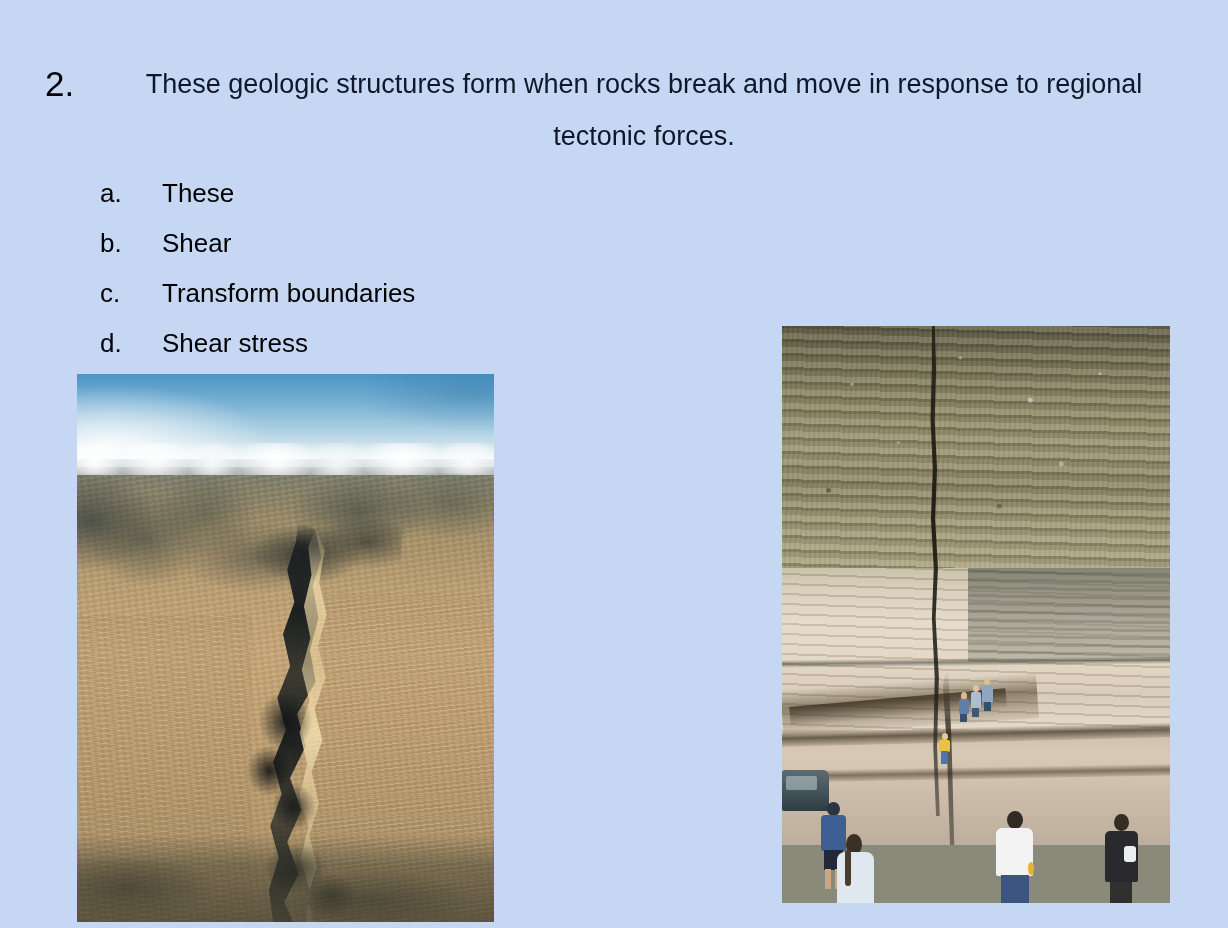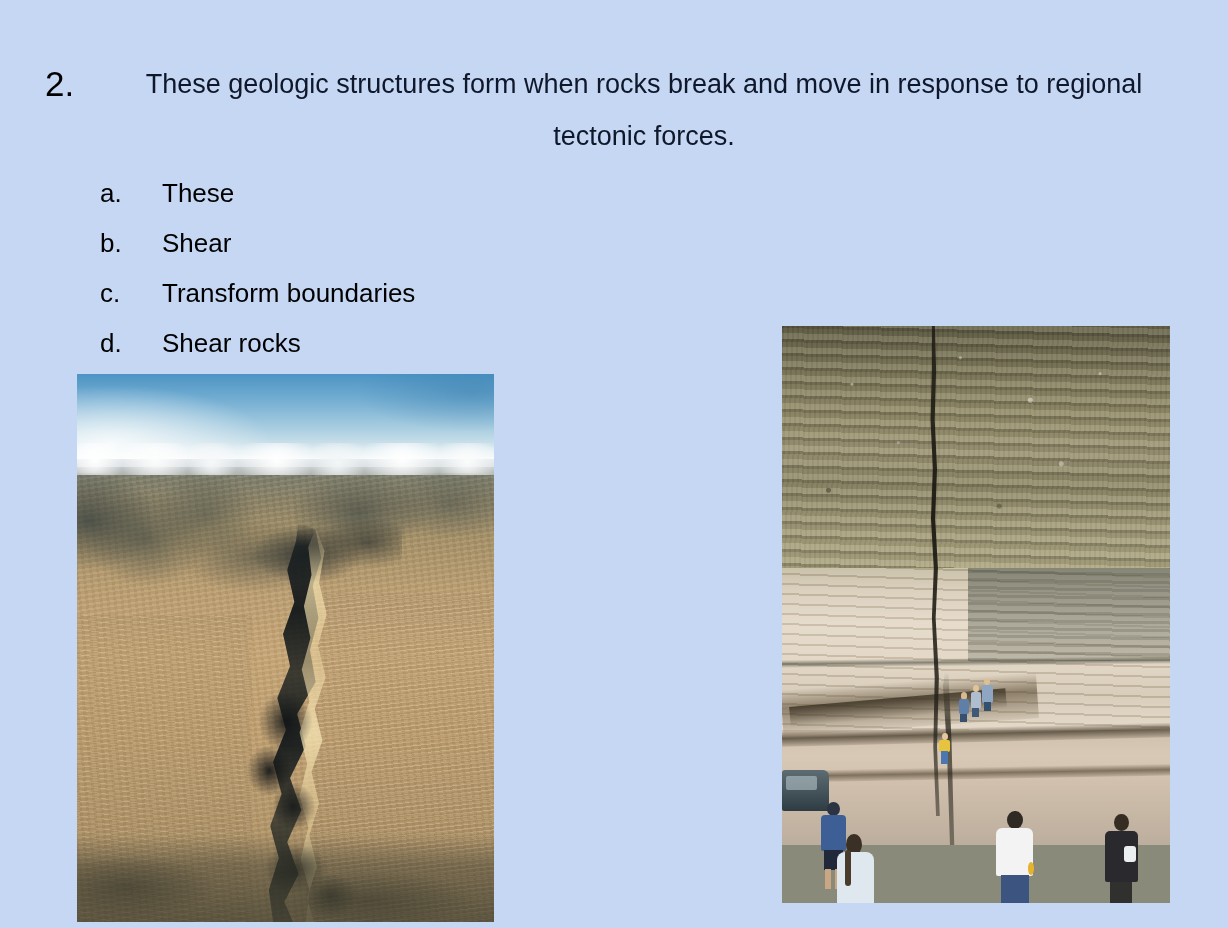--- a/index.html
+++ b/index.html
@@ -455,21 +455,21 @@
       <span class="opt-label">Shear</span>
     </div>
 
     <div class="option-row">
       <span class="opt-letter">c.</span>
       <span class="opt-label">Transform boundaries</span>
     </div>
 
     <div class="option-row">
       <span class="opt-letter">d.</span>
-      <span class="opt-label">Shear rocks</span>
+      <span class="opt-label">Shear stress</span>
     </div>
 
   </div>
 
   <div class="photo" id="photo-left">
     <div class="sky"></div>
     <div class="sky-haze"></div>
     <div class="far-range"></div>
     <div class="cloudband"></div>
     <div class="ground"></div>

